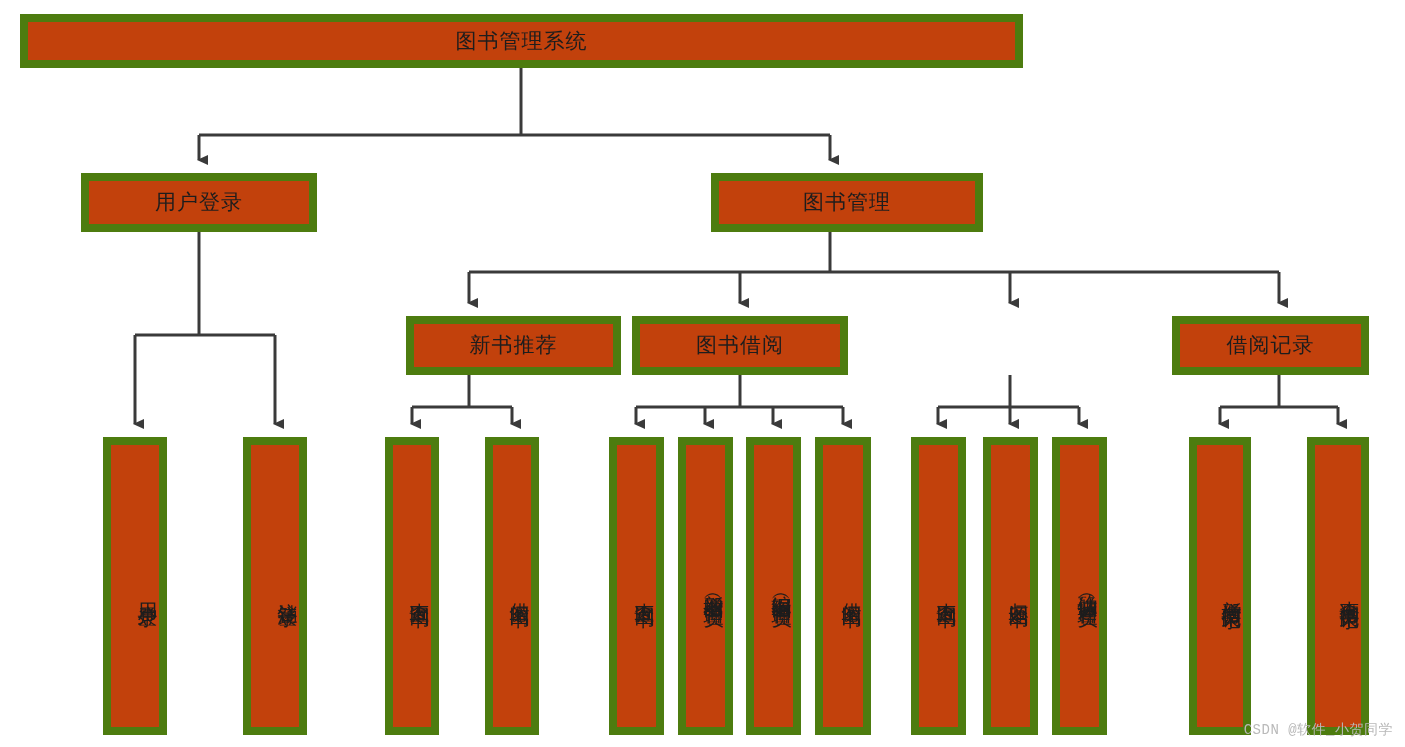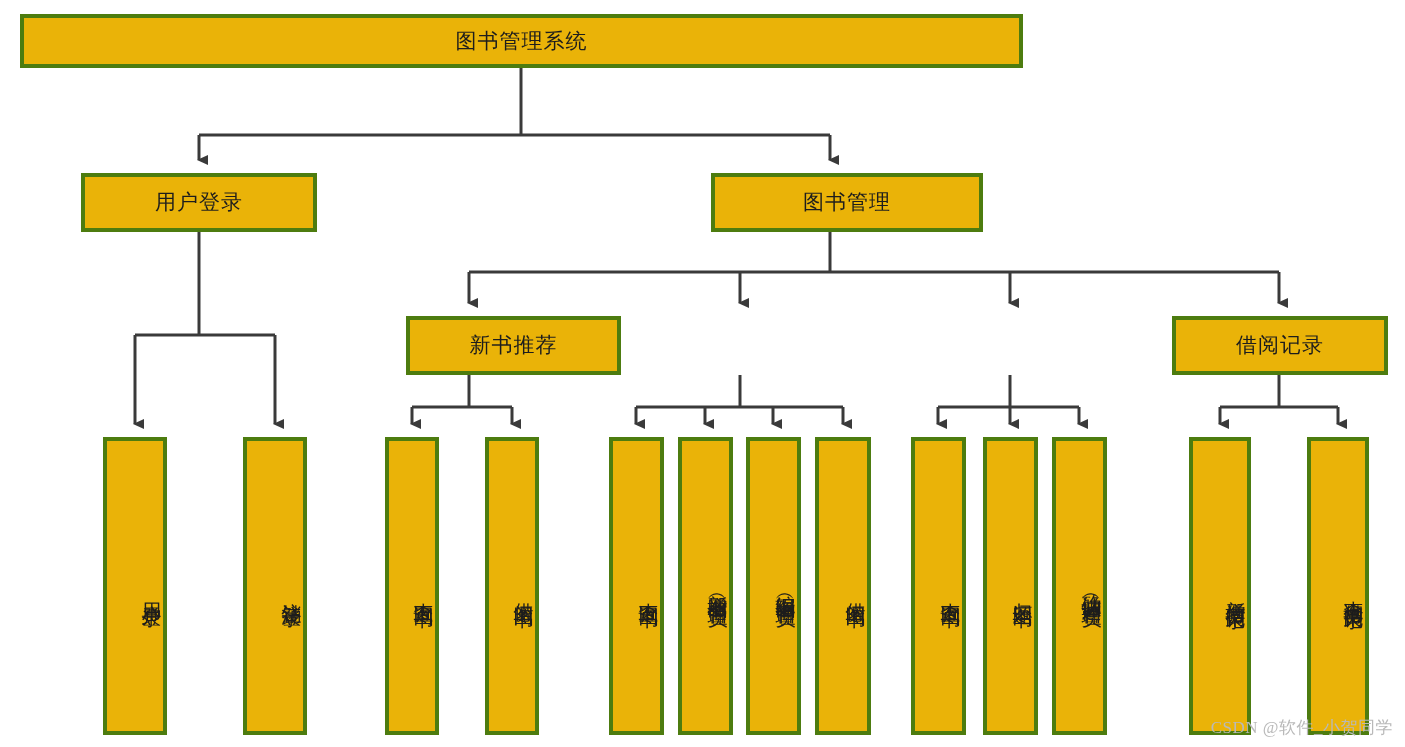--- a/index.html
+++ b/index.html
@@ -7,22 +7,22 @@
     width:1405px;height:747px;
     background:#ffffff;
     font-family:"DejaVu Sans","Liberation Sans",sans-serif;
     overflow:hidden;
     position:relative;
   }
   #diagram{position:absolute;left:0;top:0;width:1405px;height:747px;}
   .node{
     position:absolute;
     box-sizing:border-box;
-    border:4px solid #4d7c0f;
-    background:#eab308;
+    border:8px solid #4d7c0f;
+    background:#c2410c;
     display:flex;
     align-items:center;
     justify-content:center;
     color:#1d1d1d;
     font-size:21px;
     line-height:1.15;
     letter-spacing:1px;
     z-index:3;
   }
   .node.vert{
@@ -33,26 +33,26 @@
     padding-top:10px;
     font-size:20px;
     letter-spacing:2px;
   }
   .node.vert.tall{padding-top:4px;}
   svg#wires{position:absolute;left:0;top:0;width:1405px;height:747px;z-index:1;}
   #watermark{
     position:absolute;
     right:12px;
     bottom:8px;
-    font-size:17px;
+    font-size:14px;
     color:#b9b9b9;
     letter-spacing:0.5px;
     z-index:5;
     white-space:nowrap;
-    font-family:Liberation Serif, serif;
+    font-family:Liberation Mono, monospace;
   }
 </style>
 </head>
 <body>
 
 <div id="diagram">
 
   <svg id="wires" viewBox="0 0 1405 747">
     <defs>
       <marker id="arrow" markerWidth="12" markerHeight="12" refX="5" refY="9" orient="auto" markerUnits="userSpaceOnUse">
@@ -102,21 +102,22 @@
       <path d="M1338,407 L1338,424" marker-end="url(#arrow)"></path>
     </g>
   </svg>
 
   <div class="node" id="node-root" style="left: 20px; top: 14px; width: 1003px; height: 54px;">图书管理系统</div>
 
   <div class="node" id="node-l2-0" style="left: 81px; top: 173px; width: 236px; height: 59px;">用户登录</div>
   <div class="node" id="node-l2-1" style="left: 711px; top: 173px; width: 272px; height: 59px;">图书管理</div>
 
   <div class="node" id="node-l3-0" style="left: 362px; top: 316px; width: 215px; height: 59px; margin-left: 44px;">新书推荐</div>
-  <div class="node" id="node-l3-3" style="left: 1172px; top: 316px; width: 216px; height: 59px;">借阅记录</div>
+  <div class="node" id="node-l3-1" style="left: 632px; top: 316px; width: 216px; height: 59px;">图书借阅</div>
+  <div class="node" id="node-l3-3" style="left: 1172px; top: 316px; width: 197px; height: 59px;">借阅记录</div>
 
   <div class="node vert" id="leaf-0" style="left: 103px; top: 437px; width: 64px; height: 298px;">用户登录</div>
   <div class="node vert" id="leaf-1" style="left: 243px; top: 437px; width: 64px; height: 298px;">注销登录</div>
   <div class="node vert" id="leaf-2" style="left: 385px; top: 437px; width: 54px; height: 298px;">查询图书</div>
   <div class="node vert" id="leaf-3" style="left: 485px; top: 437px; width: 54px; height: 298px;">借阅图书</div>
   <div class="node vert" id="leaf-4" style="left: 609px; top: 437px; width: 55px; height: 298px;">查询图书</div>
   <div class="node vert tall" id="leaf-5" style="left: 678px; top: 437px; width: 55px; height: 298px;">新增图书（管理员）</div>
   <div class="node vert tall" id="leaf-6" style="left: 746px; top: 437px; width: 55px; height: 298px;">编辑图书（管理员）</div>
   <div class="node vert" id="leaf-7" style="left: 815px; top: 437px; width: 56px; height: 298px;">借阅图书</div>
   <div class="node vert" id="leaf-8" style="left: 911px; top: 437px; width: 55px; height: 298px;">查询图书</div>

